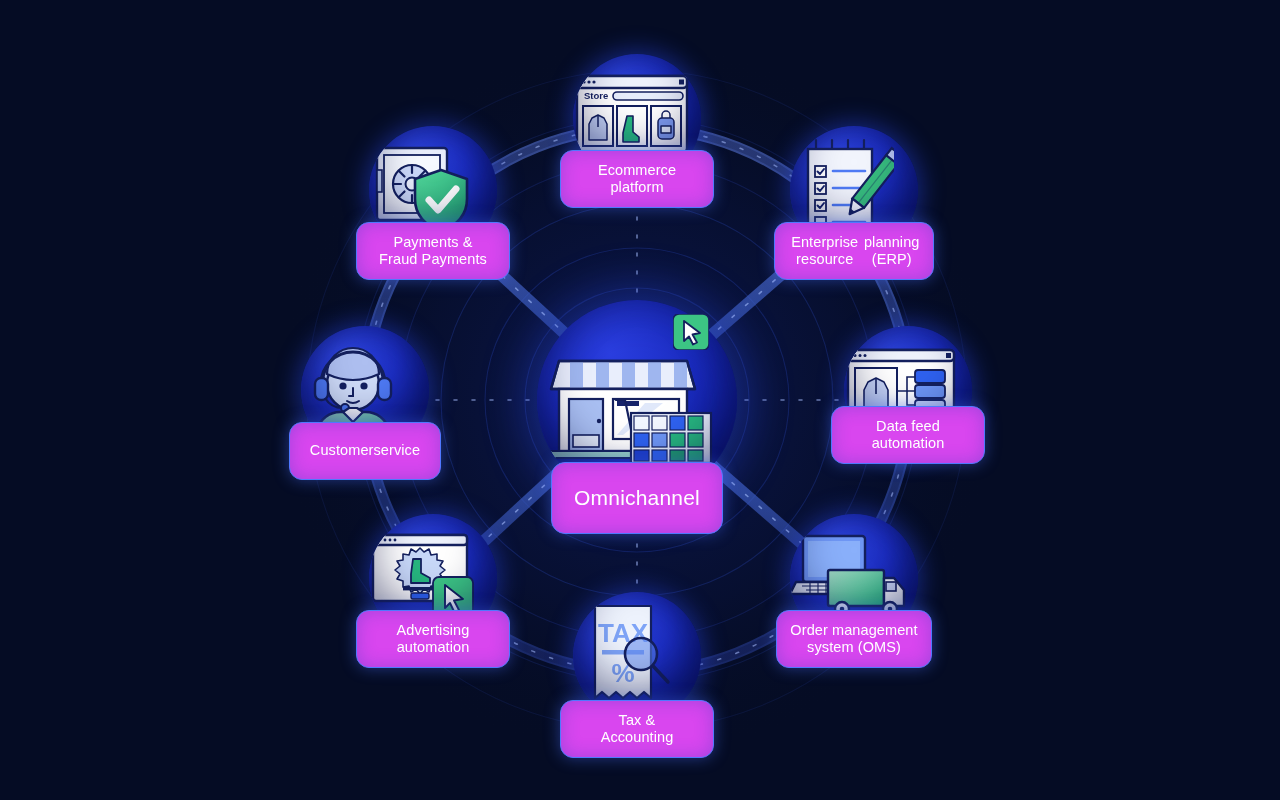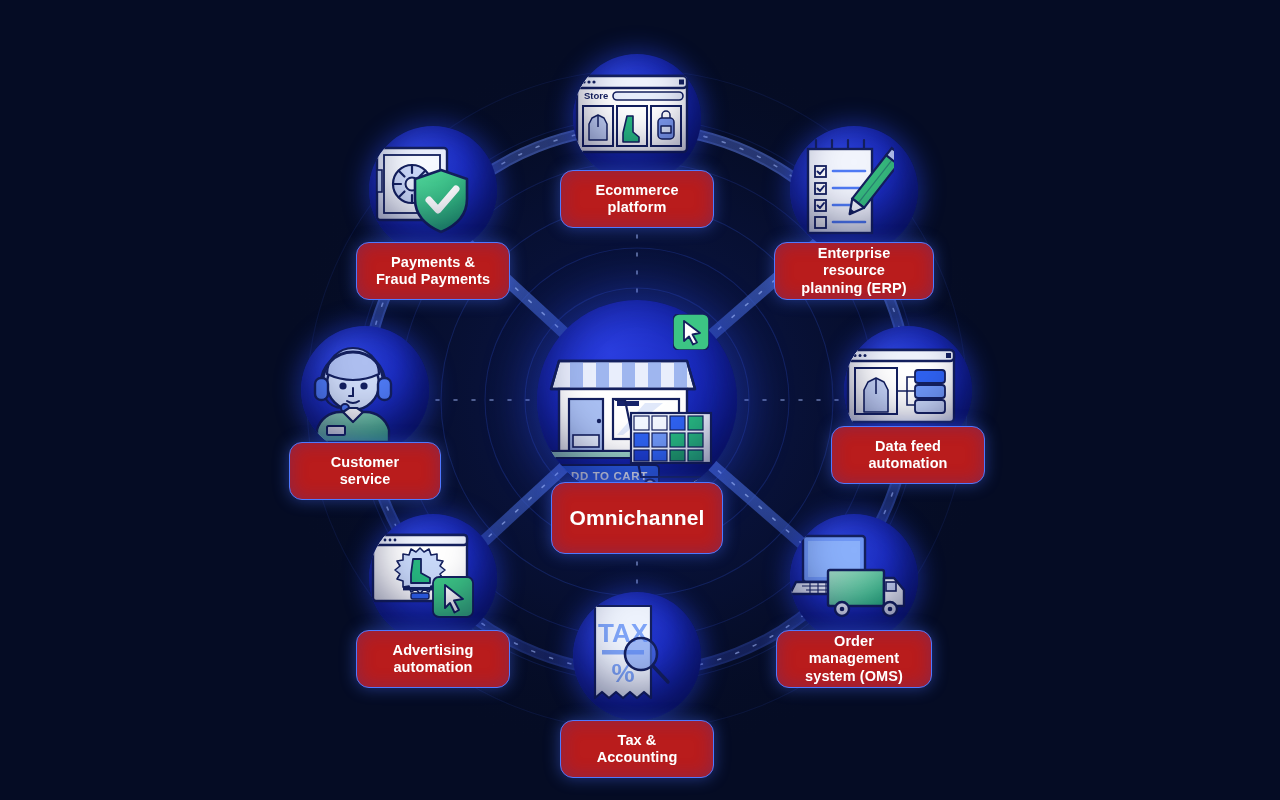--- a/index.html
+++ b/index.html
@@ -29,34 +29,33 @@
     pointer-events:none;
   }
   .hub .circle{
     background:radial-gradient(circle at 36% 26%, #2b3fe2 0%, #1c2ec6 40%, #0f1d9a 76%, #0b1577 100%);
     box-shadow:0 0 44px 12px rgba(40,70,230,.40), inset 0 0 50px rgba(8,14,80,.5);
   }
 
   
   .label{
     position:absolute;left:50%;transform:translateX(-50%);
-    background:#b91c1c;
+    background:#d946ef;
     border:1.4px solid #4f78ff;
     border-radius:13px;
     color:#fff;
     text-align:center;
-    font-weight:bold;
+    font-weight:normal;
     line-height:1.18;
     letter-spacing:.1px;
     box-shadow:0 0 16px rgba(70,110,255,.45), inset 0 0 18px rgba(30,60,180,.30);
     display:flex;align-items:center;justify-content:center;
     padding:8px 12px;
     box-sizing:border-box;
     z-index:6;
-    margin-top:20px;
   }
   .label.sm{font-size:14.5px;}
   .label.hublab{font-size:21px;border-radius:14px;letter-spacing:.2px;}
   .zbadge{position:absolute;z-index:7;}
 </style>
 </head>
 <body>
 
 <div id="stage">
 
@@ -272,21 +271,21 @@
 
         <g transform="rotate(38 76 58)">
           <rect x="68" y="14" width="15" height="56" fill="#37bd7e" stroke="#14205e" stroke-width="2.2"></rect>
           <rect x="68" y="6" width="15" height="9" fill="#b9c7f3" stroke="#14205e" stroke-width="2.2"></rect>
           <path d="M68 70 h15 l-7.5 14 z" fill="#f2f5fd" stroke="#14205e" stroke-width="2.2" stroke-linejoin="round"></path>
           <path d="M72 79 h7 l-3.5 5 z" fill="#14205e"></path>
           <path d="M75.5 14 v56" stroke="#14205e" stroke-width="1.2" opacity=".35"></path>
         </g>
       </svg>
     </div>
-    <div class="label sm" style="top:32px;width:160px;height:58px;flex-direction:column;">
+    <div class="label sm" style="top:32px;width:160px;height:58px;flex-direction:row;">
       <span>Enterprise resource</span>
       <span>planning (ERP)</span>
     </div>
   </div>
 
   <div class="node" style="left:908px;top:390px;">
     <div class="circle" style="width:128px;height:128px;">
       <svg width="114" height="92" viewBox="0 0 114 92">
         <rect x="4" y="6" width="106" height="72" rx="4" fill="#ffffff" stroke="#14205e" stroke-width="2.4"></rect>
         <rect x="4" y="6" width="106" height="11" rx="4" fill="#eef2fc" stroke="#14205e" stroke-width="2.4"></rect>
@@ -426,21 +425,21 @@
         <defs>
             <linearGradient id="csg" x1="0" y1="0" x2="1" y2="1">
           <stop offset="0" stop-color="#9fd6c5"></stop>
               <stop offset="1" stop-color="#3fc08b"></stop>
         </linearGradient>
           </defs>
         <path d="M42 74 l10 10 l10 -10 l-6 -4 h-8 z" fill="#ffffff" stroke="#14205e" stroke-width="2.2" stroke-linejoin="round"></path>
         <rect x="26" y="88" width="18" height="9" rx="1.5" fill="#ffffff" stroke="#14205e" stroke-width="2"></rect>
       </svg>
     </div>
-    <div class="label sm" style="top:32px;width:152px;height:58px;flex-direction:column;">
+    <div class="label sm" style="top:32px;width:152px;height:58px;flex-direction:row;">
       <span>Customer</span>
       <span>service</span>
     </div>
   </div>
 
   <div class="node" style="left:433px;top:190px;">
     <div class="circle" style="width:128px;height:128px;">
       <svg width="110" height="100" viewBox="0 0 110 100">
 
         <rect x="8" y="8" width="70" height="72" rx="3" fill="#e9eefc" stroke="#14205e" stroke-width="2.4"></rect>

